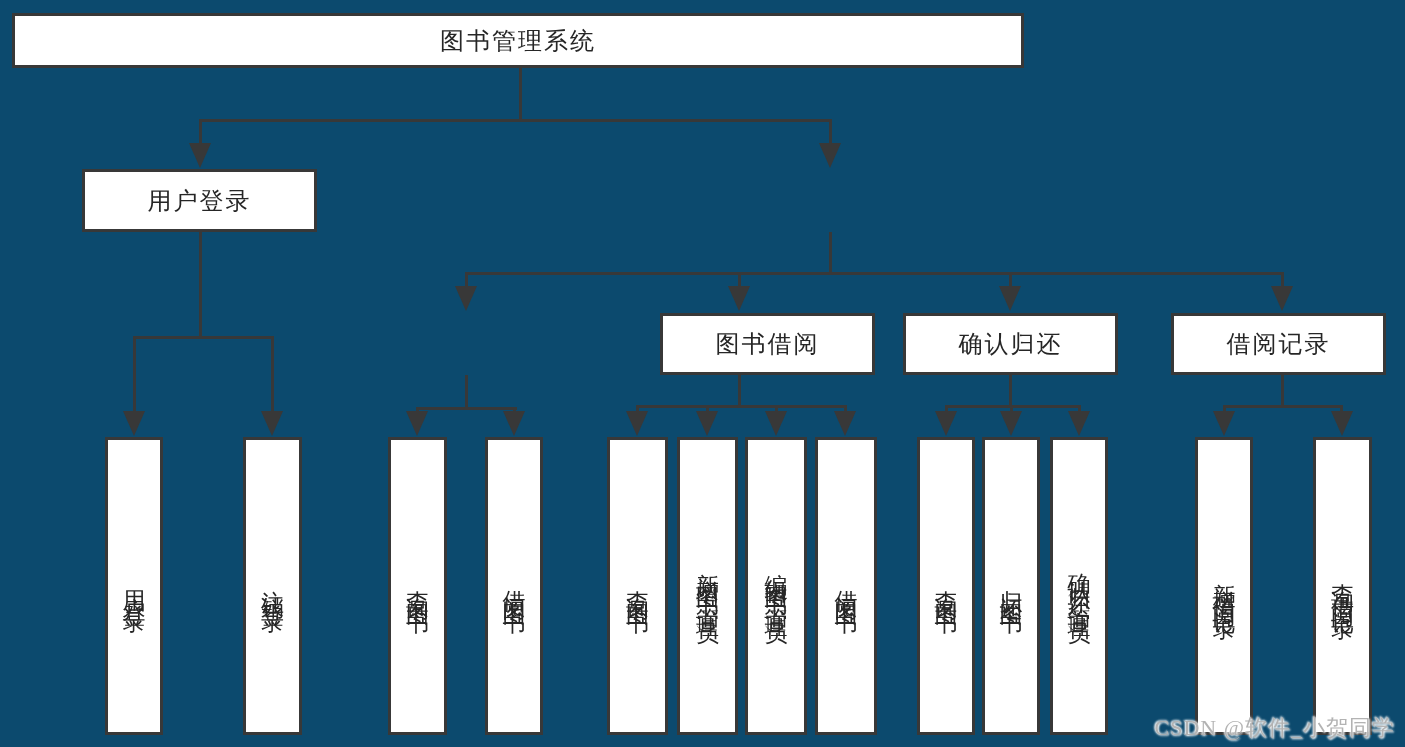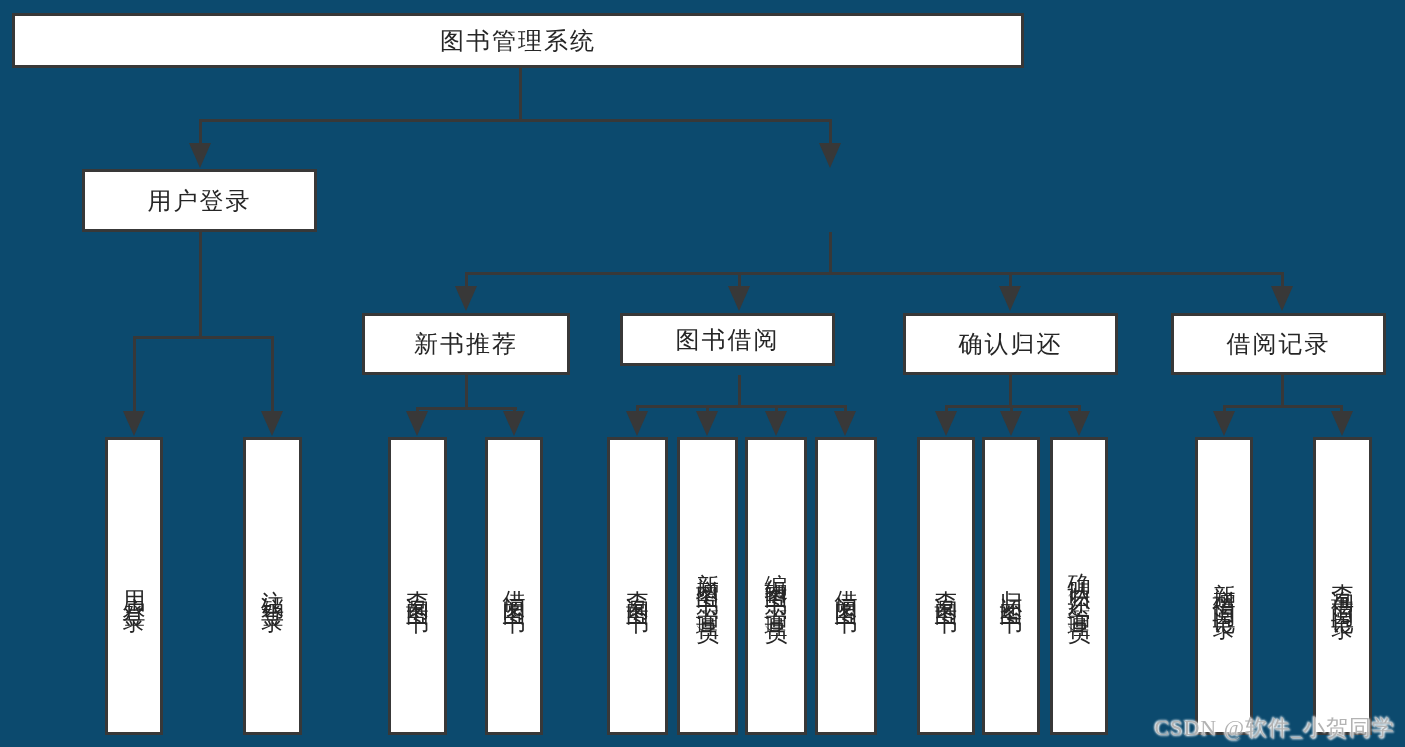--- a/index.html
+++ b/index.html
@@ -110,25 +110,22 @@
 
     <div class="hnode" style="left:12px;top:13px;width:1012px;height:55px">
       <span>图书管理系统</span>
     </div>
 
     <div class="hnode" style="left:82px;top:169px;width:235px;height:63px">
       <span>用户登录</span>
     </div>
 
 
-    <div class="hnode" style="left:362px;top:313px;width:208px;height:62px">
-      <span>新书推荐</span>
-    </div>
 
-    <div class="hnode" style="left:620px;top:313px;width:215px;height:53px">
+    <div class="hnode" style="left:660px;top:313px;width:215px;height:62px">
       <span>图书借阅</span>
     </div>
 
     <div class="hnode" style="left:903px;top:313px;width:215px;height:62px">
       <span>确认归还</span>
     </div>
 
     <div class="hnode" style="left:1171px;top:313px;width:215px;height:62px">
       <span>借阅记录</span>
     </div>

